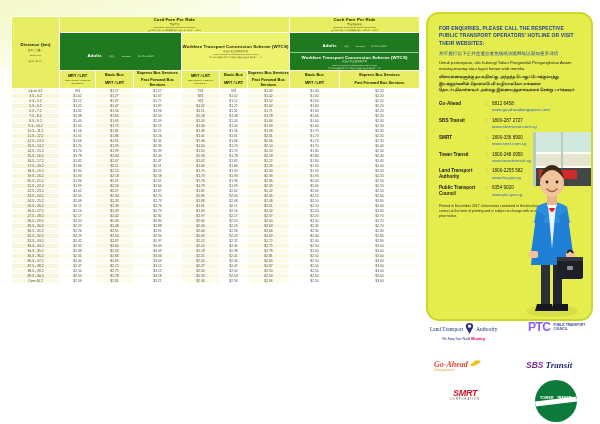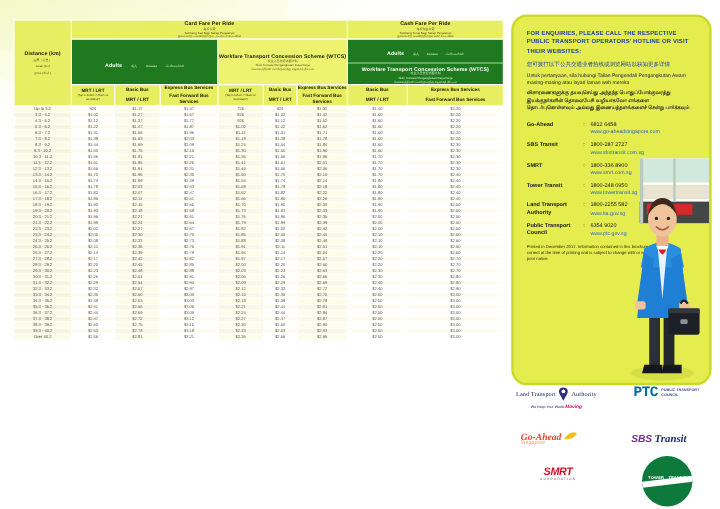--- a/index.html
+++ b/index.html
@@ -90,21 +90,21 @@
   
   .man{position:absolute;right:4px;bottom:0;width:70px;height:170px;z-index:3;}
   .train-bg{position:absolute;right:-2px;top:116px;width:62px;height:58px;z-index:1;opacity:.95;}
 
   
   .logos{position:absolute;left:430px;top:318px;width:165px;height:100px;}
   .logo-cell{position:absolute;}
   .lta-txt{font-family:"Liberation Serif",serif;font-size:5.2px;color:#1b2a6b;letter-spacing:.1px;white-space:nowrap;}
   .lta-sub{font-size:3px;color:#1b2a6b;white-space:nowrap;}
   .lta-sub i{color:#d4006a;font-weight:bold;font-style:italic;font-size:4px;}
-  .ptc-big{font-family:Liberation Mono, monospace;font-size:12px;font-weight:bold;color:#0369a1;letter-spacing:-.5px;}
+  .ptc-big{font-family:Liberation Sans, sans-serif;font-size:12px;font-weight:bold;color:#8b5cf6;letter-spacing:-.5px;}
   .ptc-txt{font-size:3.1px;font-weight:bold;color:#3b4a8a;line-height:1.35;}
   .ga-txt{font-family:"Liberation Serif",serif;font-size:8px;font-weight:bold;color:#e8442c;font-style:italic;white-space:nowrap;}
   .ga-sub{font-family:"Liberation Serif",serif;font-size:5px;color:#f0a03c;font-style:italic;}
   .sbs-s{font-size:8.5px;font-weight:bold;color:#7b2d8e;font-style:italic;}
   .sbs-t{font-family:"Liberation Serif",serif;font-size:9px;font-weight:bold;color:#1b2a6b;font-style:italic;}
   .smrt-txt{font-size:9px;font-weight:bold;color:#d3122a;font-style:italic;letter-spacing:-.3px;}
   .smrt-sub{font-size:2.6px;color:#555;letter-spacing:1px;}
   .tt-circle{width:42px;height:42px;border-radius:50%;background:#0d7a3c;position:relative;overflow:hidden;}
   .tt-band{position:absolute;left:0;top:19px;width:100%;height:5px;background:#ffffff;transform:rotate(-7deg);}
   .tt-label{position:absolute;top:16px;left:5px;font-size:3.4px;font-weight:bold;color:#ffffff;letter-spacing:.2px;}

